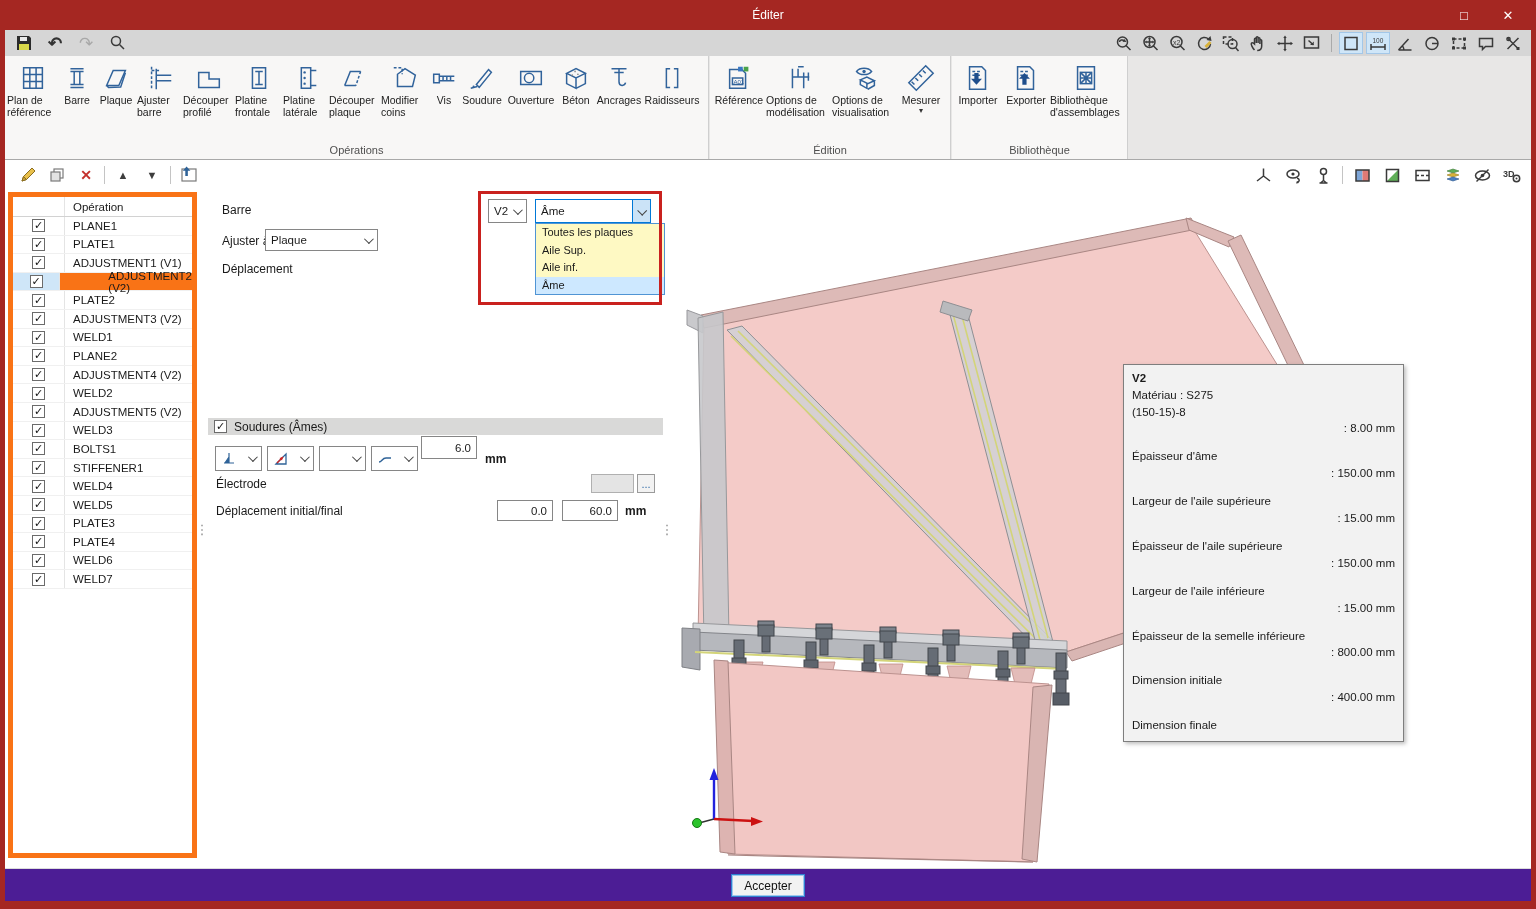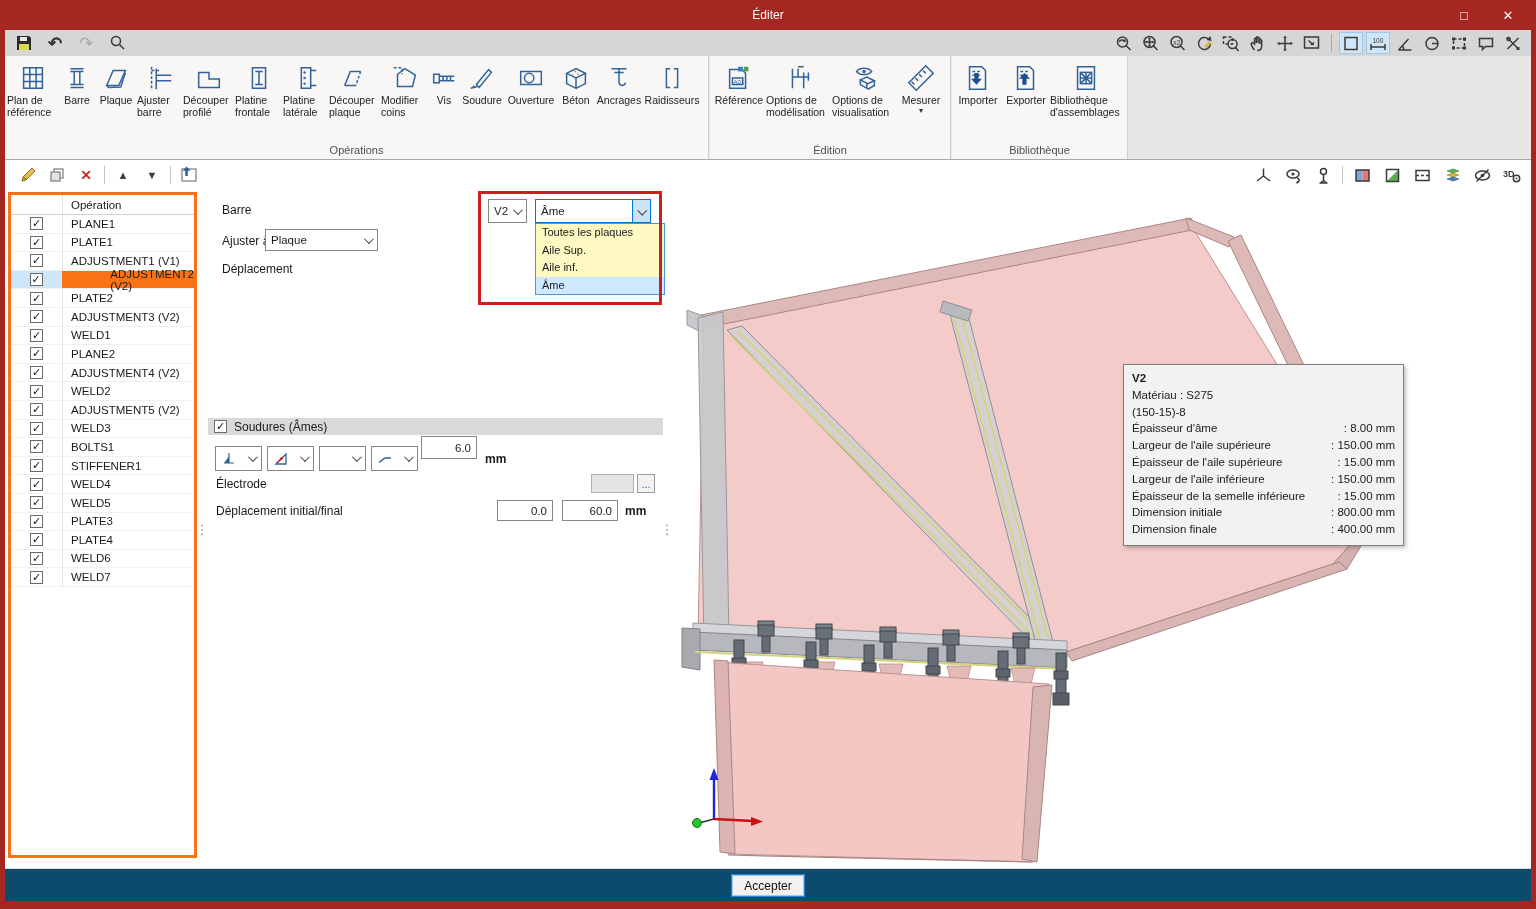--- a/index.html
+++ b/index.html
@@ -44,21 +44,21 @@
   
   #toolstrip { position:absolute; left:0; top:130px; right:0; height:30px; background:#fff; }
   #miniTools { position:absolute; left:12px; top:3px; display:flex; gap:7px; align-items:center; height:24px; }
   .mtbtn { width:22px; height:22px; display:flex; align-items:center; justify-content:center; font-size:13px; }
   .mtsep { width:1px; height:18px; background:#c4c4c4; }
   #viewTools { position:absolute; right:8px; top:3px; display:flex; gap:8px; align-items:center; height:24px; }
   .vtbtn { width:22px; height:22px; display:flex; align-items:center; justify-content:center; }
   
   #main { position:absolute; left:0; top:160px; right:0; height:678px; background:#fff; }
   
-  #oplist { position:absolute; left:3px; top:2px; width:189px; height:666px; border:3px solid #f97316; background:#fff; font-size:11.5px; }
+  #oplist { position:absolute; left:3px; top:2px; width:189px; height:666px; border:5px solid #f97316; background:#fff; font-size:11.5px; }
   #ophead { height:20px; display:flex; border-bottom:1px solid #d2d2d2; align-items:center; }
   .cbcol { width:52px; height:100%; display:flex; align-items:center; justify-content:center; border-right:1px solid #e4e4e4; }
   .lblcol { flex:1; padding-left:8px; display:flex; align-items:center; height:100%; }
   .oprow { height:18.6px; display:flex; border-bottom:1px solid #f0f0f0; }
   .oprow.selected .cbcol { background:#cfe6f8; }
   .oprow.selected .lblcol { background:#f97316;padding-left:48px; }
   .cb { width:13px; height:13px; border:1px solid #6b6b6b; background:#fff; display:flex;
         align-items:center; justify-content:center; font-size:11px; line-height:11px; color:#111; }
   .cb.empty { color:transparent; }
   
@@ -90,24 +90,24 @@
   .graybox { position:absolute; background:#e4e4e4; border:1px solid #b0b0b0; }
   .browse { position:absolute; border:1px solid #9a9a9a; background:#f2f2f2; color:#2e6aa8;
             font-size:11px; display:flex; align-items:center; justify-content:center; }
   
   #viewport { position:absolute; left:666px; top:0; right:0; height:678px; background:#fff; overflow:hidden; }
   #tooltip { position:absolute; left:452px; top:174px; width:281px; background:#f2f2f2;
              border:1px solid #7e7e7e; box-shadow:2px 2px 4px rgba(0,0,0,.25);
              padding:5px 8px 7px 8px; font-size:11.5px; line-height:16.8px; z-index:4; }
   #tooltip .tt-title { font-weight:bold; }
   .ttrow { display:flex; }
-  .ttrow .l { flex:1; white-space:nowrap; }
+  .ttrow .l { flex:1; white-space:nowrap;margin-top:28px; }
   .ttrow .v { white-space:nowrap; }
   
-  #footer { position:absolute; left:0; top:838px; right:0; height:33px; background:#0c4a6e; border-top:1px solid #dcdcdc; }
+  #footer { position:absolute; left:0; top:838px; right:0; height:33px; background:#4c1d95; border-top:1px solid #dcdcdc; }
   #acceptBtn { position:absolute; left:50%; transform:translateX(-50%); top:5px; width:74px; height:23px;
                background:#f2f2f2; border:1px solid #2f80d0; box-shadow:inset 0 0 0 1px #9ec7ee;
                display:flex; align-items:center; justify-content:center; font-size:12px; color:#111; }
 </style>
 </head>
 <body>
 
 <div id="titlebar">
   <div id="title">Éditer</div>
   <div id="wincontrols">

